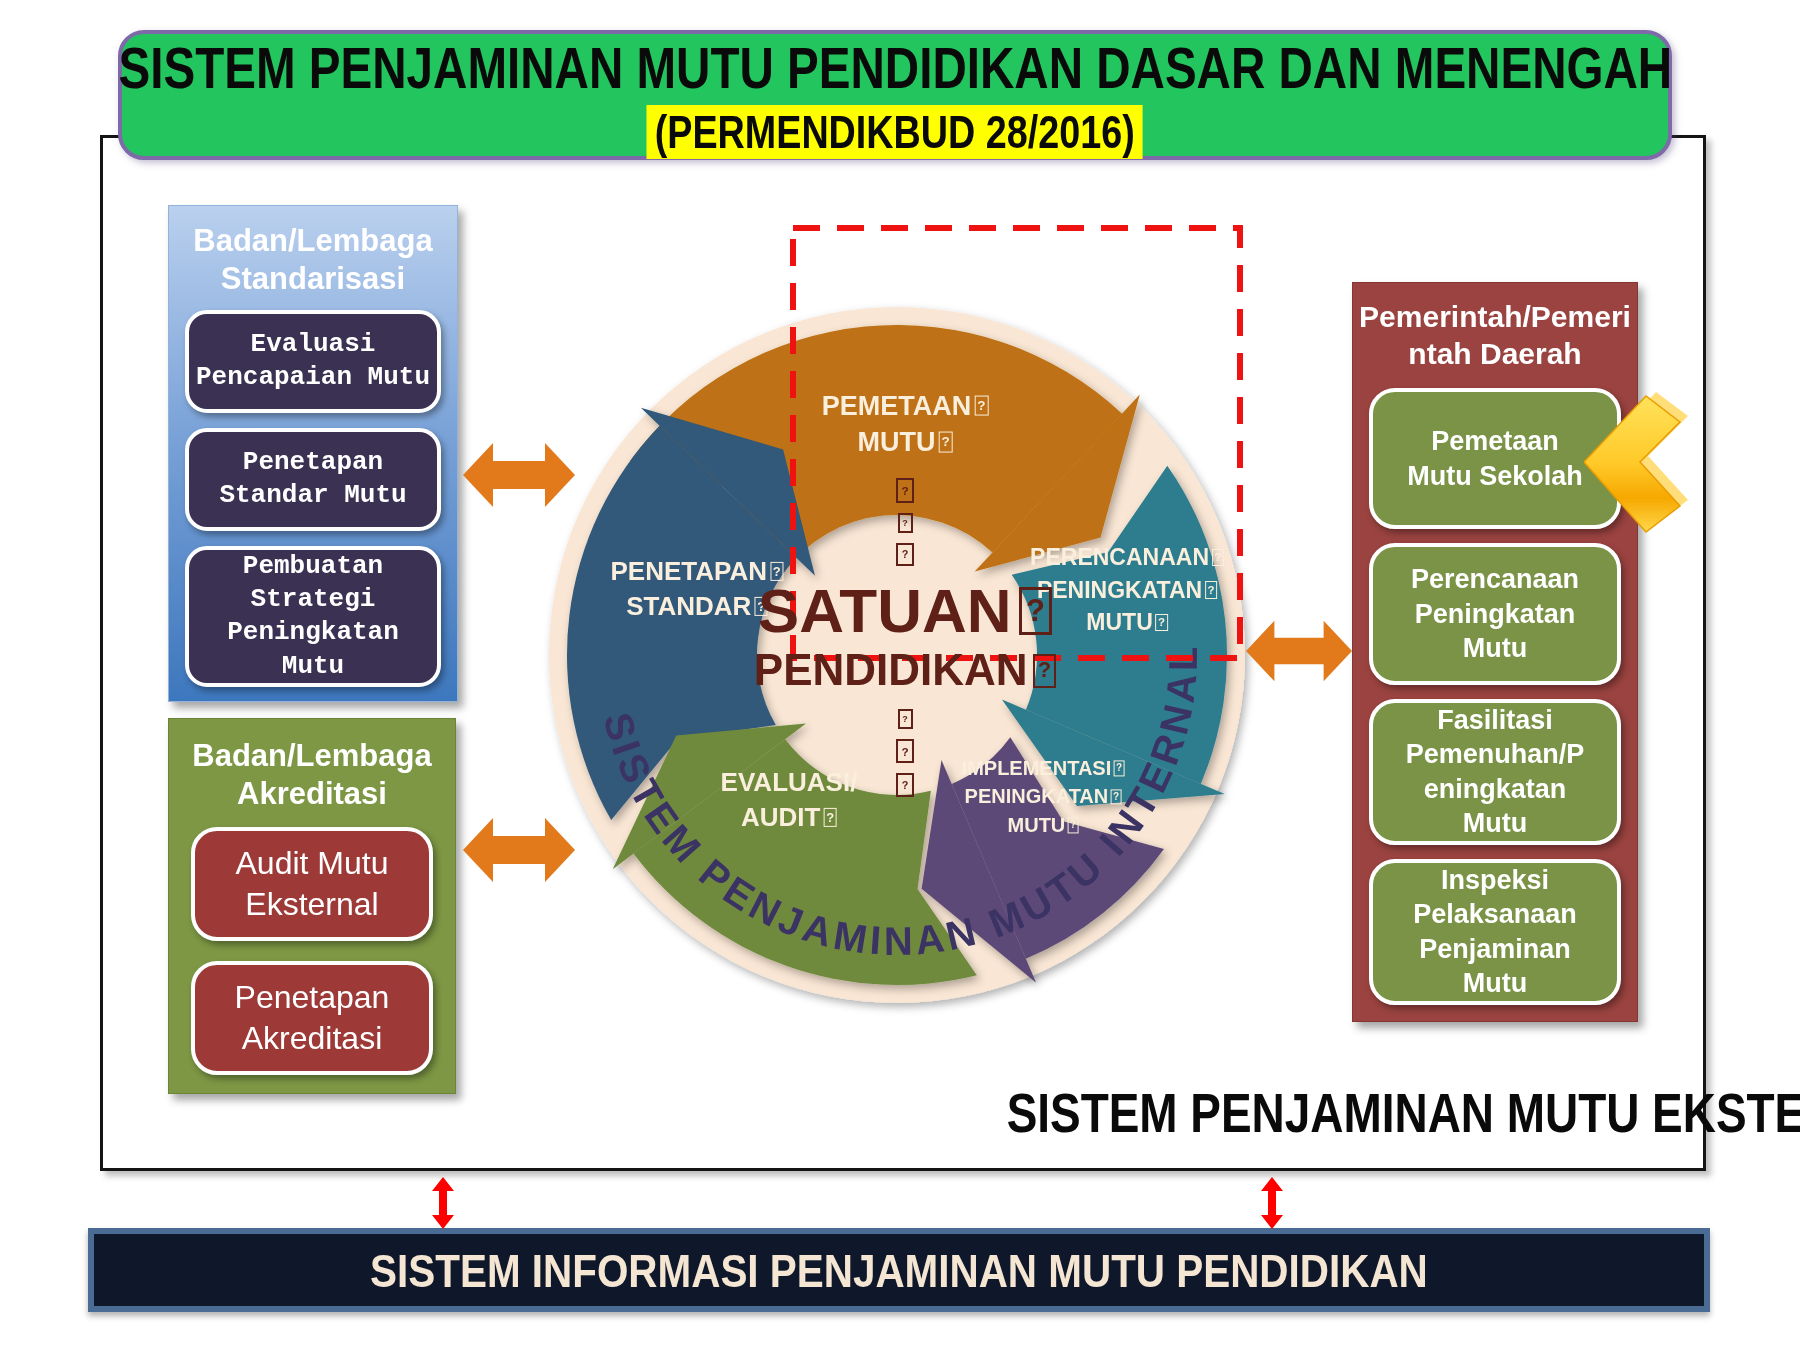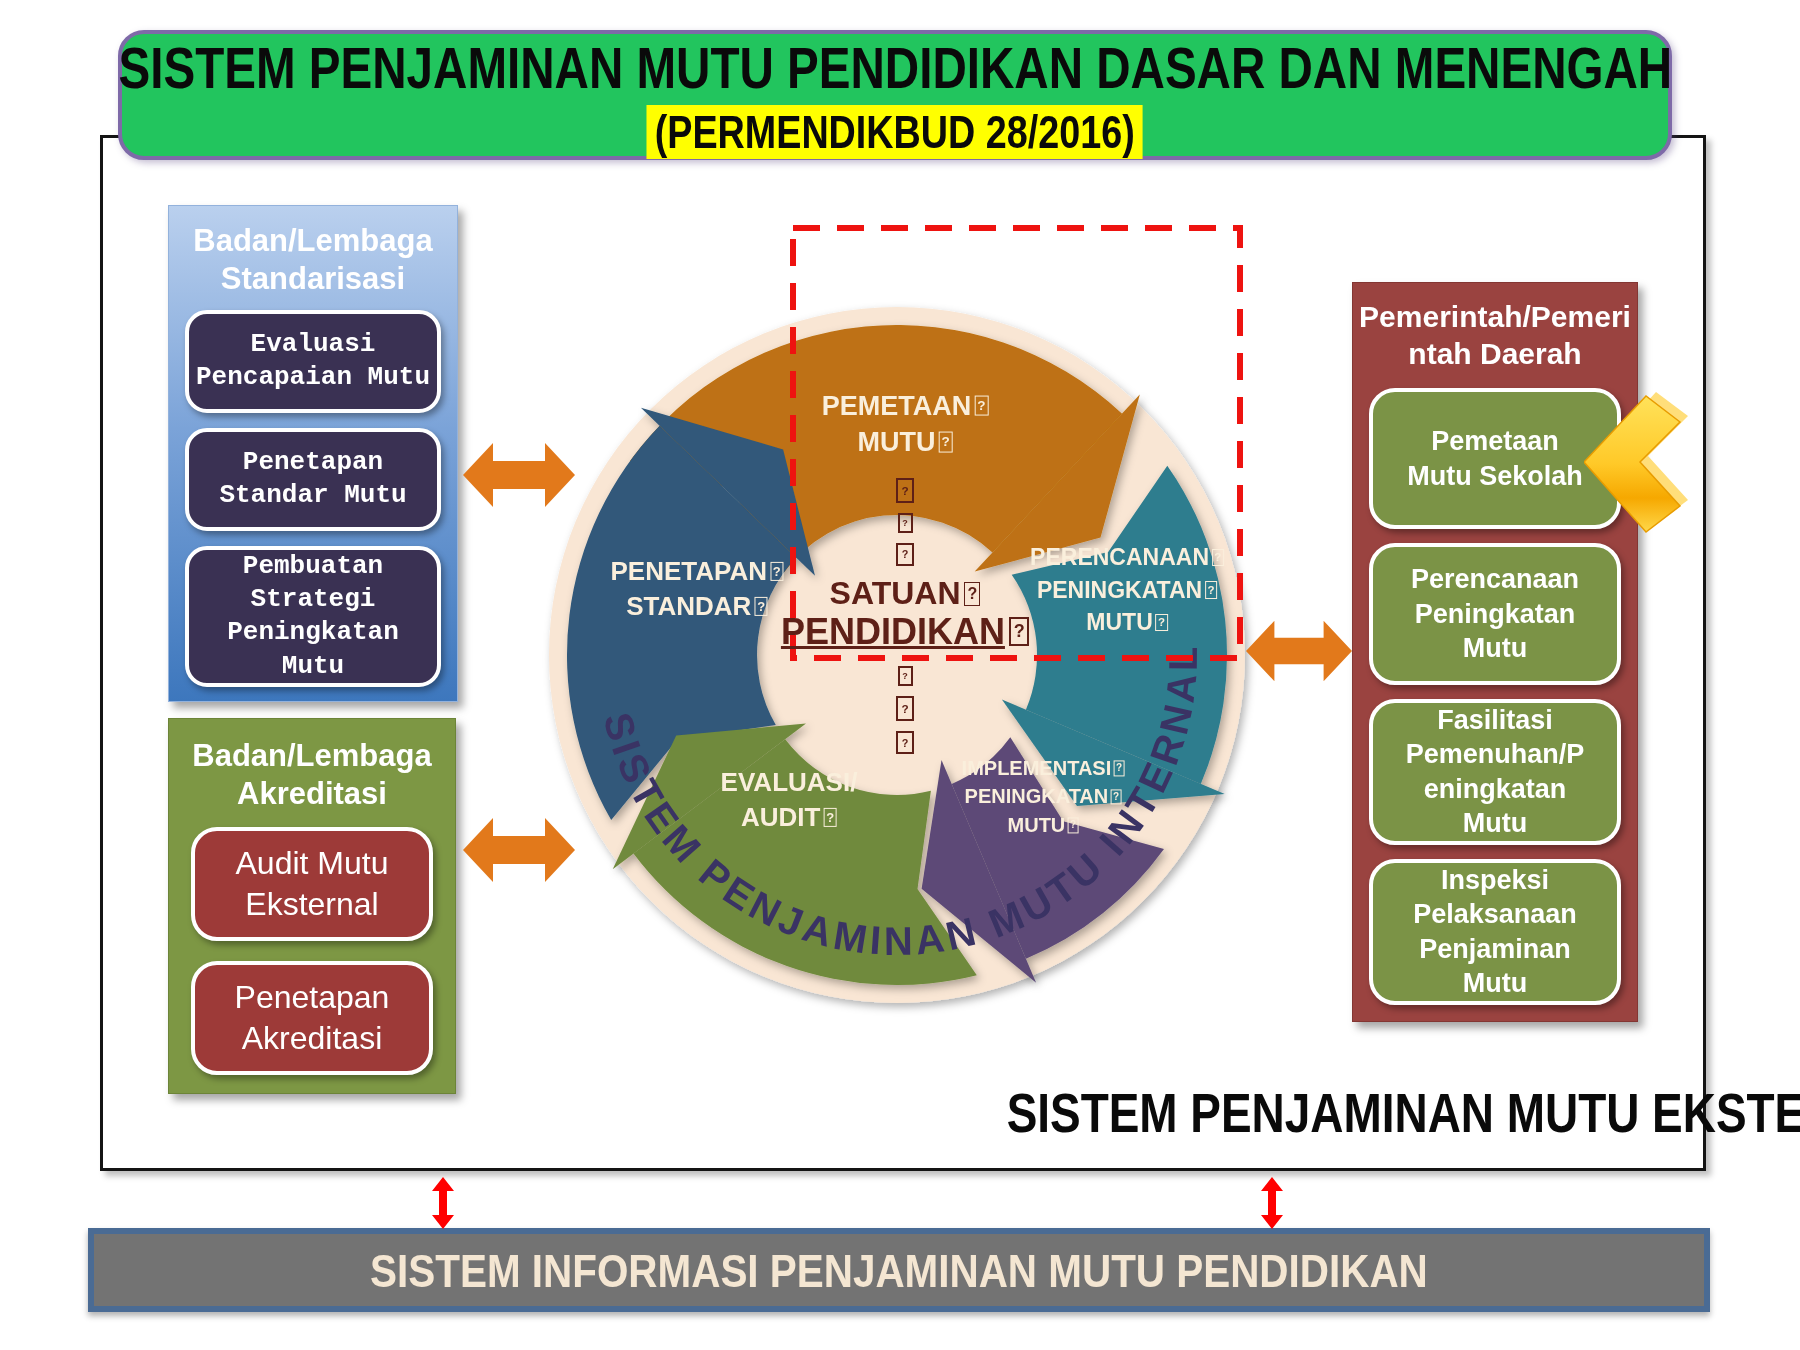--- a/index.html
+++ b/index.html
@@ -57,21 +57,21 @@
   
   #center-block{left:725px;top:468px;width:360px;z-index:13;text-align:center;color:#5E2017;}
   .tofu-block{display:block;margin:10px auto;width:.55em;height:.8em;border:2px solid #5E2017;position:relative;}
   .tofu-block::after{content:"?";position:absolute;inset:0;display:flex;align-items:center;justify-content:center;
     font-size:.45em;font-weight:bold;color:#5E2017;}
   .center-line{font-weight:bold;line-height:1.12;}
 
   
   #eksternal-label{left:905px;top:1080px;width:800px;text-align:center;z-index:9;
     font-weight:bold;font-size:56px;color:#0a0a0a;}
-  #bottom-bar{left:88px;top:1228px;width:1622px;height:84px;background:#737373;
+  #bottom-bar{left:88px;top:1228px;width:1622px;height:84px;background:#0f172a;
     border:6px solid #4A6B94;box-sizing:border-box;display:flex;align-items:center;justify-content:center;
     box-shadow:0 4px 6px rgba(0,0,0,.3);z-index:5;}
   #bottom-bar-label{color:#F4E6D2;font-weight:bold;font-size:47px;}
 
   svg{display:block;}
   #diagram-svg{left:0;top:0;z-index:8;pointer-events:none;}
   .icon-svg{z-index:20;}
 </style>
 </head>
 <body>
@@ -131,24 +131,24 @@
   </div>
   <div class="abs ring-label" style="left:697px;top:589px;font-size:26px;line-height:1.35;">
     <span>PENETAPAN</span><span class="tofu"></span><br>
     <span>STANDAR</span><span class="tofu"></span>
   </div>
 
   <div class="abs" id="center-block">
     <span class="tofu-block" style="font-size:26px;"></span>
     <span class="tofu-block" style="font-size:20px;"></span>
     <span class="tofu-block" style="font-size:24px;"></span>
-    <div class="center-line" style="font-size:32px;">
+    <div class="center-line" style="font-size:62px;">
       <span>SATUAN</span><span class="tofu"></span>
     </div>
-    <div class="center-line" style="font-size:36px;text-decoration:underline;">
+    <div class="center-line" style="font-size:44px;">
       <span>PENDIDIKAN</span><span class="tofu"></span>
     </div>
     <span class="tofu-block" style="font-size:20px;margin-top:14px;"></span>
     <span class="tofu-block" style="font-size:26px;"></span>
     <span class="tofu-block" style="font-size:24px;"></span>
   </div>
 
   <div class="abs panel" id="panel-standarisasi">
     <div class="panel-header">
       <span>Badan/Lembaga</span><br>

